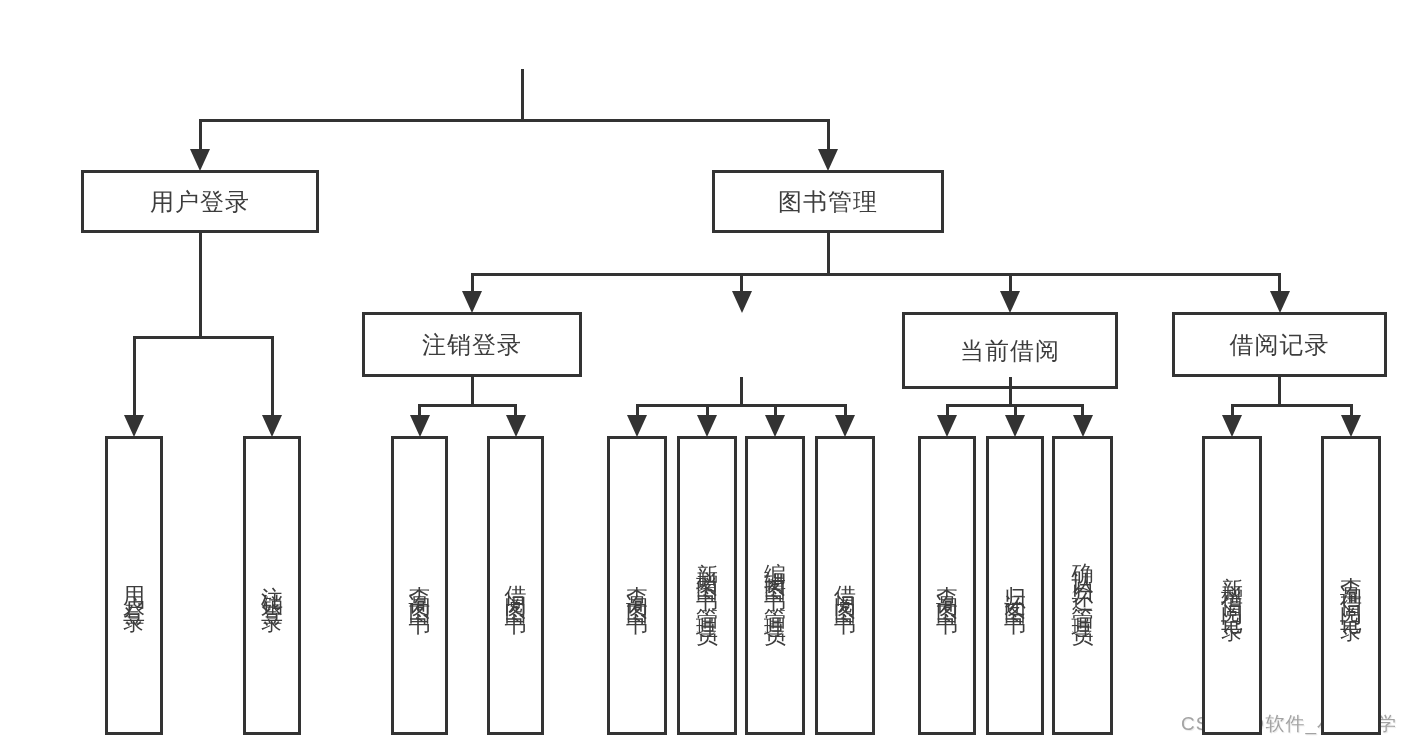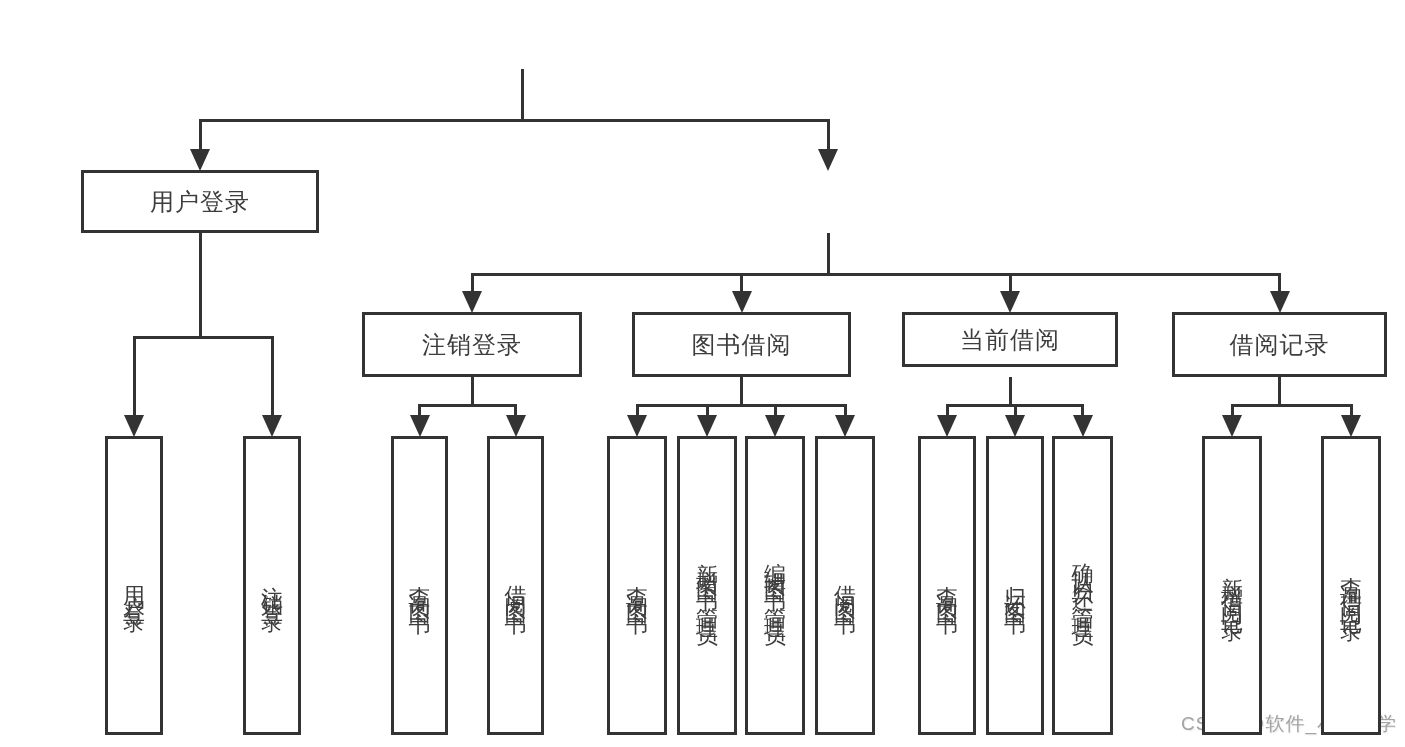--- a/index.html
+++ b/index.html
@@ -63,27 +63,27 @@
   }
 </style>
 </head>
 <body>
 
 <div class="canvas">
   <div class="watermark">CSDN @软件_小贺同学</div>
     <div class="node" style="left: 81px; top: 170px; width: 238px; height: 63px;">
       <span class="node-label">用户登录</span>
     </div>
+    <div class="node" style="left: 712px; top: 170px; width: 232px; height: 63px;">
+      <span class="node-label">图书管理</span>
+    </div>
     <div class="node" style="left: 362px; top: 312px; width: 220px; height: 65px;">
       <span class="node-label">注销登录</span>
     </div>
-    <div class="node" style="left: 632px; top: 312px; width: 219px; height: 65px;">
-      <span class="node-label">图书借阅</span>
-    </div>
-    <div class="node" style="left: 902px; top: 312px; width: 216px; height: 55px;">
+    <div class="node" style="left: 902px; top: 312px; width: 216px; height: 77px;">
       <span class="node-label">当前借阅</span>
     </div>
     <div class="node" style="left: 1172px; top: 312px; width: 215px; height: 65px;">
       <span class="node-label">借阅记录</span>
     </div>
     <div class="node vertical" style="left: 105px; top: 436px; width: 58px; height: 299px;">
       <span class="node-label">用户登录</span>
     </div>
     <div class="node vertical" style="left: 243px; top: 436px; width: 58px; height: 299px;">
       <span class="node-label">注销登录</span>

